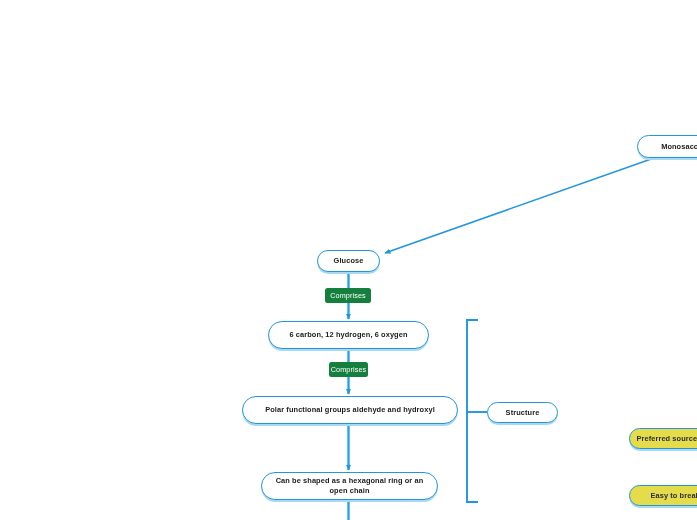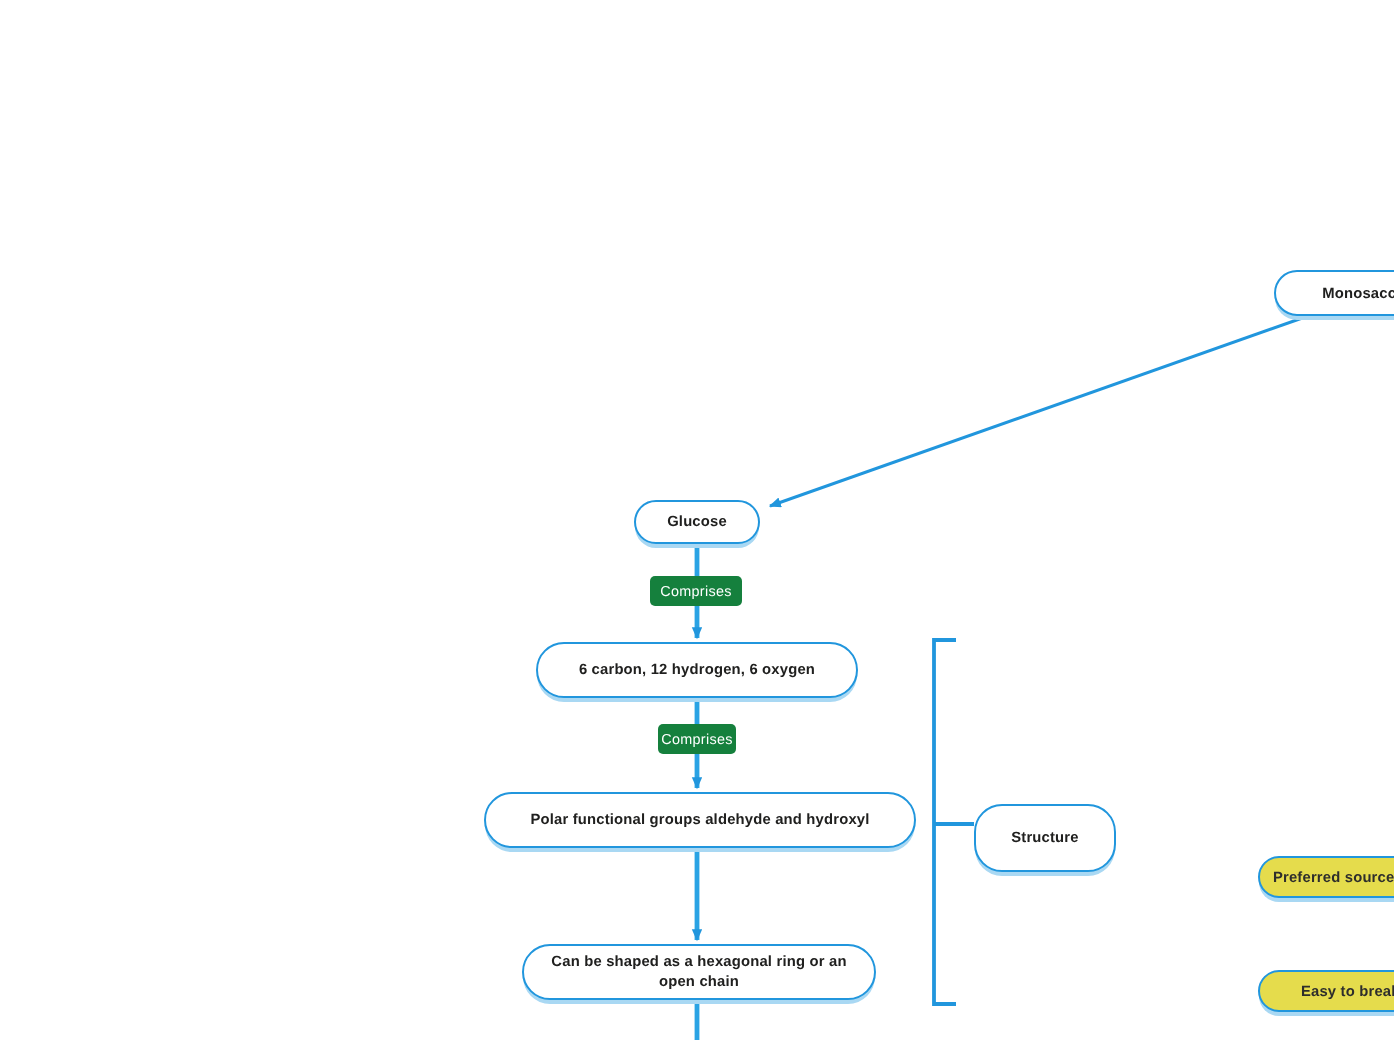--- a/index.html
+++ b/index.html
@@ -73,21 +73,21 @@
     letter-spacing: .15px;
     white-space: nowrap;
   }
 
   
   #node-monosaccharide { left: 637px; top: 135px;  width: 108px; height: 23px; border-radius: 12px; }
   #node-glucose        { left: 317px; top: 250px;  width: 63px;  height: 22px; justify-content: center; }
   #node-formula        { left: 268px; top: 321px;  width: 161px; height: 28px; }
   #node-polar          { left: 242px; top: 396px;  width: 216px; height: 28px; }
   #node-hexagonal      { left: 261px; top: 472px;  width: 177px; height: 28px; }
-  #node-structure      { left: 487px; top: 402px;  width: 71px;  height: 34px; }
+  #node-structure      { left: 487px; top: 402px;  width: 71px;  height: 21px; }
   #node-preferred      { left: 629px; top: 428px;  width: 112px; height: 21px; }
   #node-easy           { left: 629px; top: 485px;  width: 112px; height: 21px; }
 
   #label-comprises { left: 325px; top: 288px; width: 46px; height: 15px; }
   #label-including { left: 329px; top: 362px; width: 39px; height: 15px; }
 </style>
 </head>
 <body>
 
 <div id="canvas">

